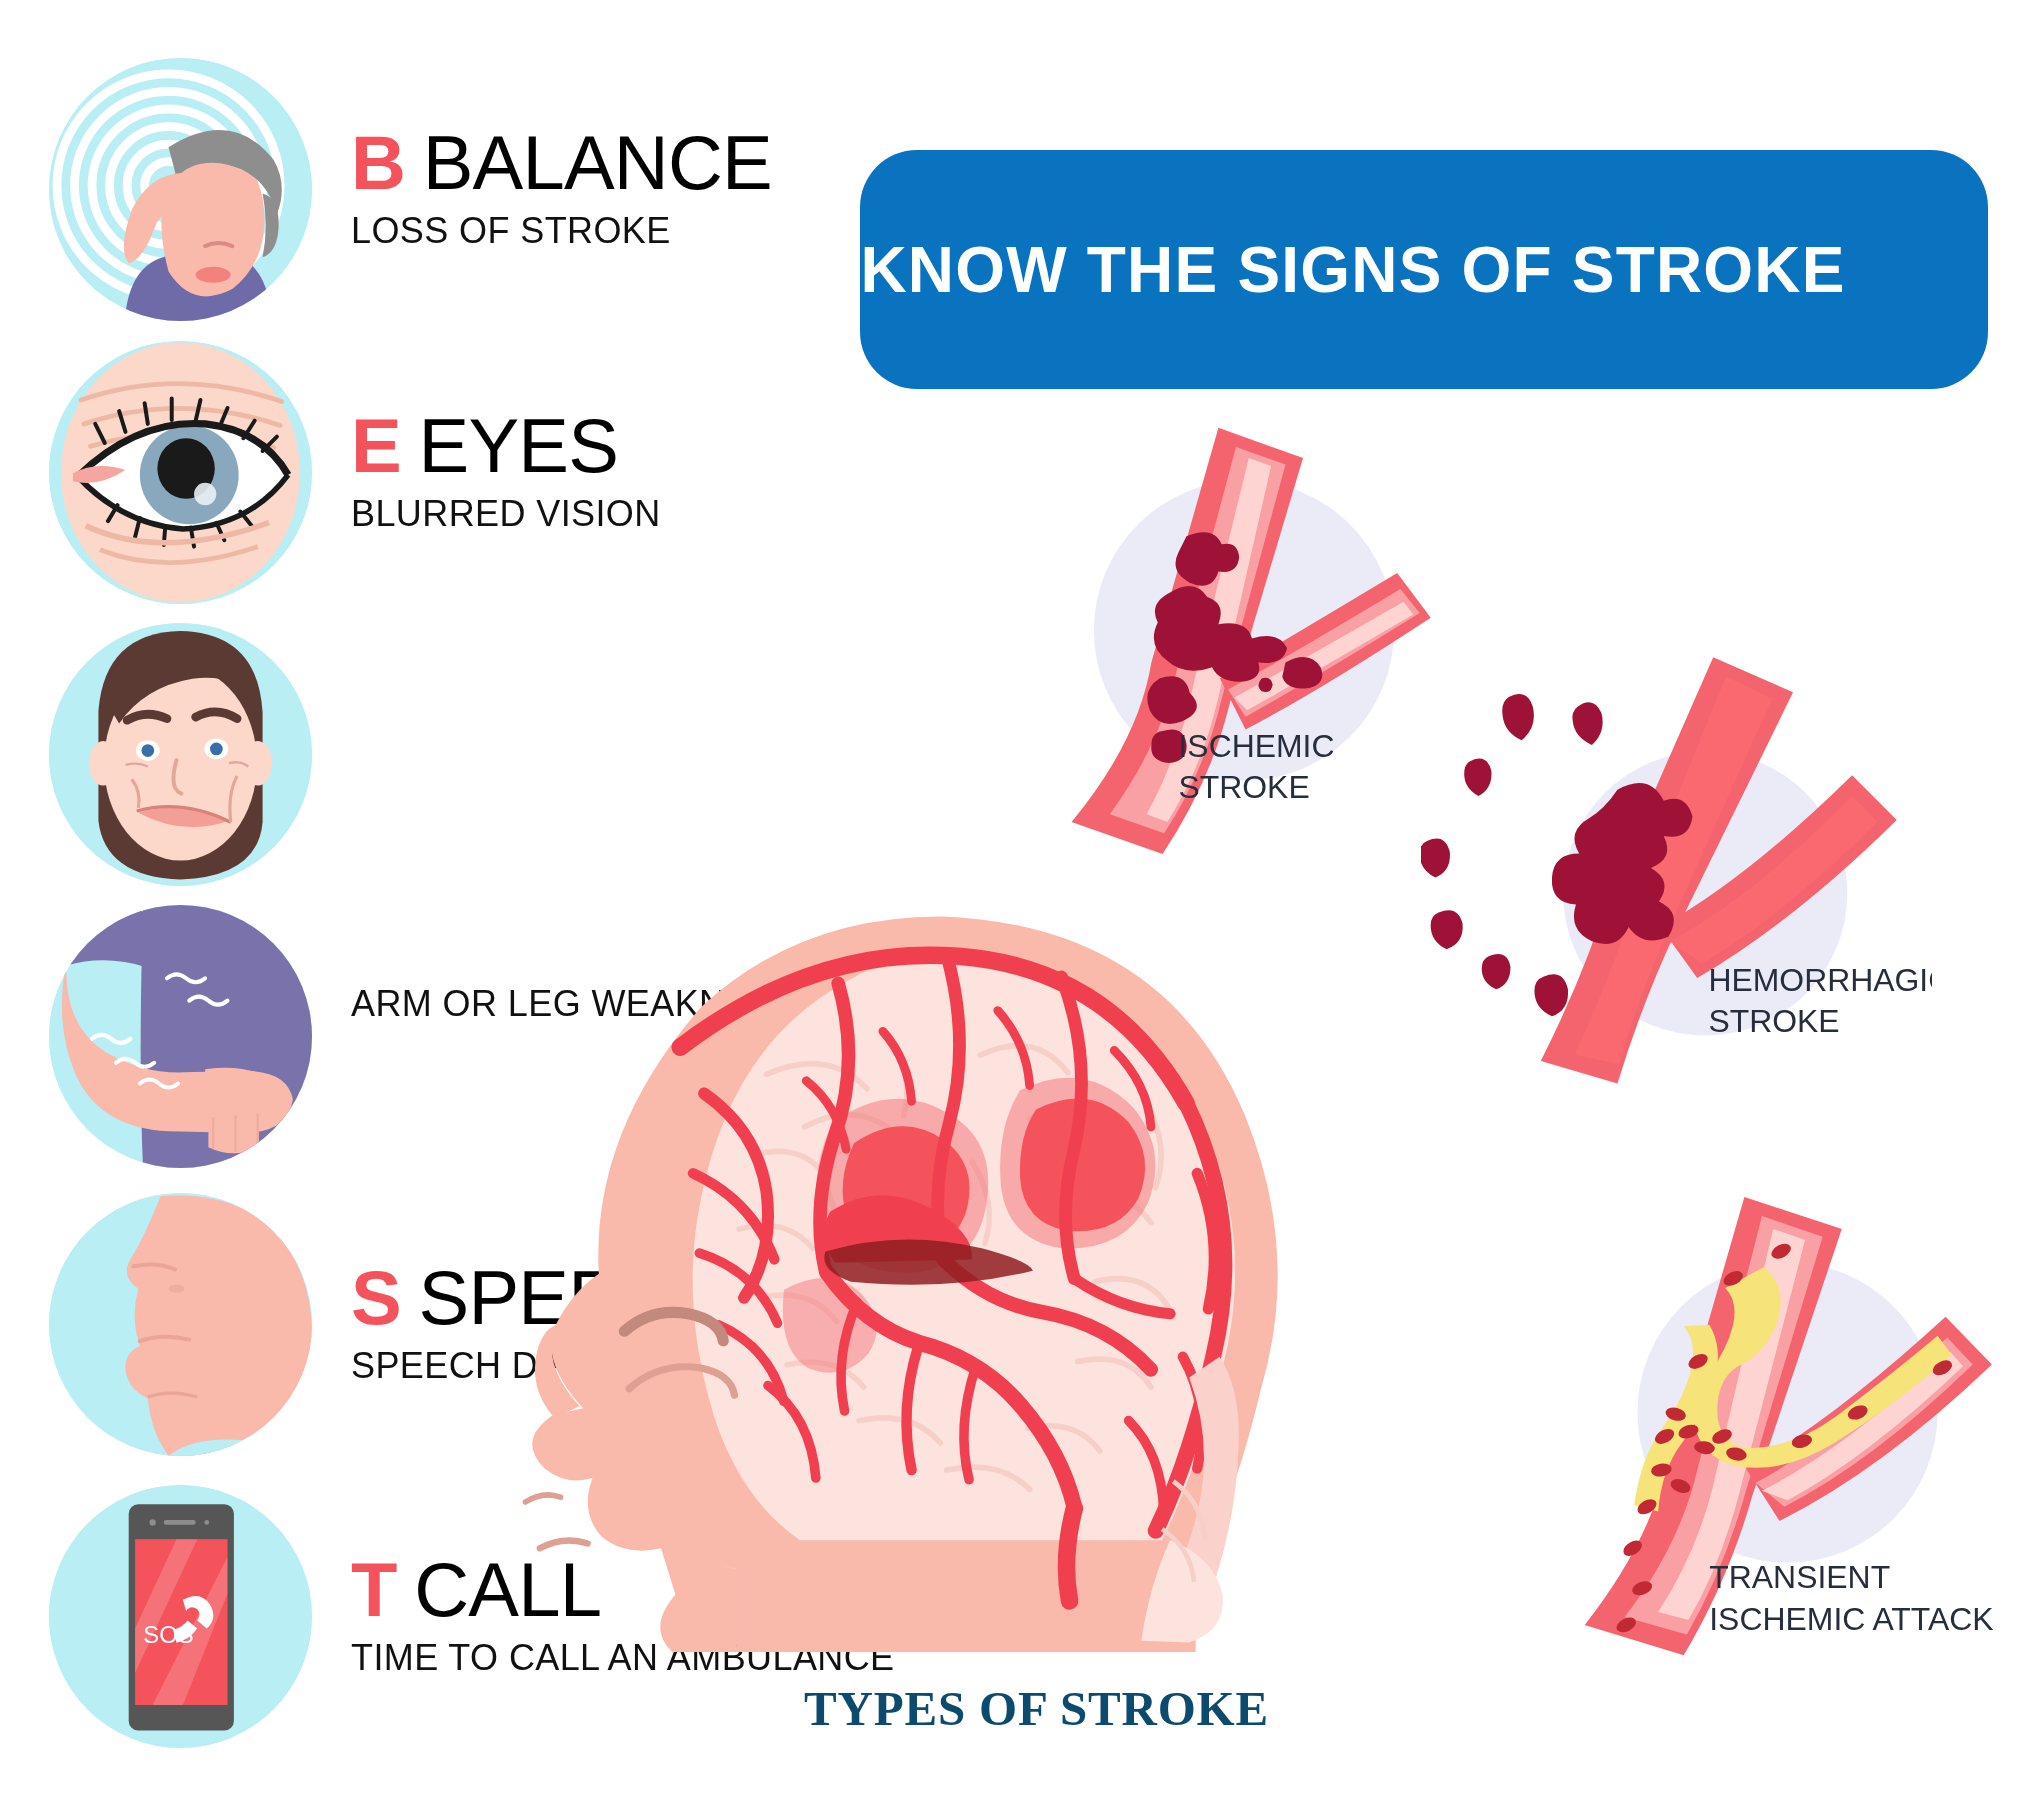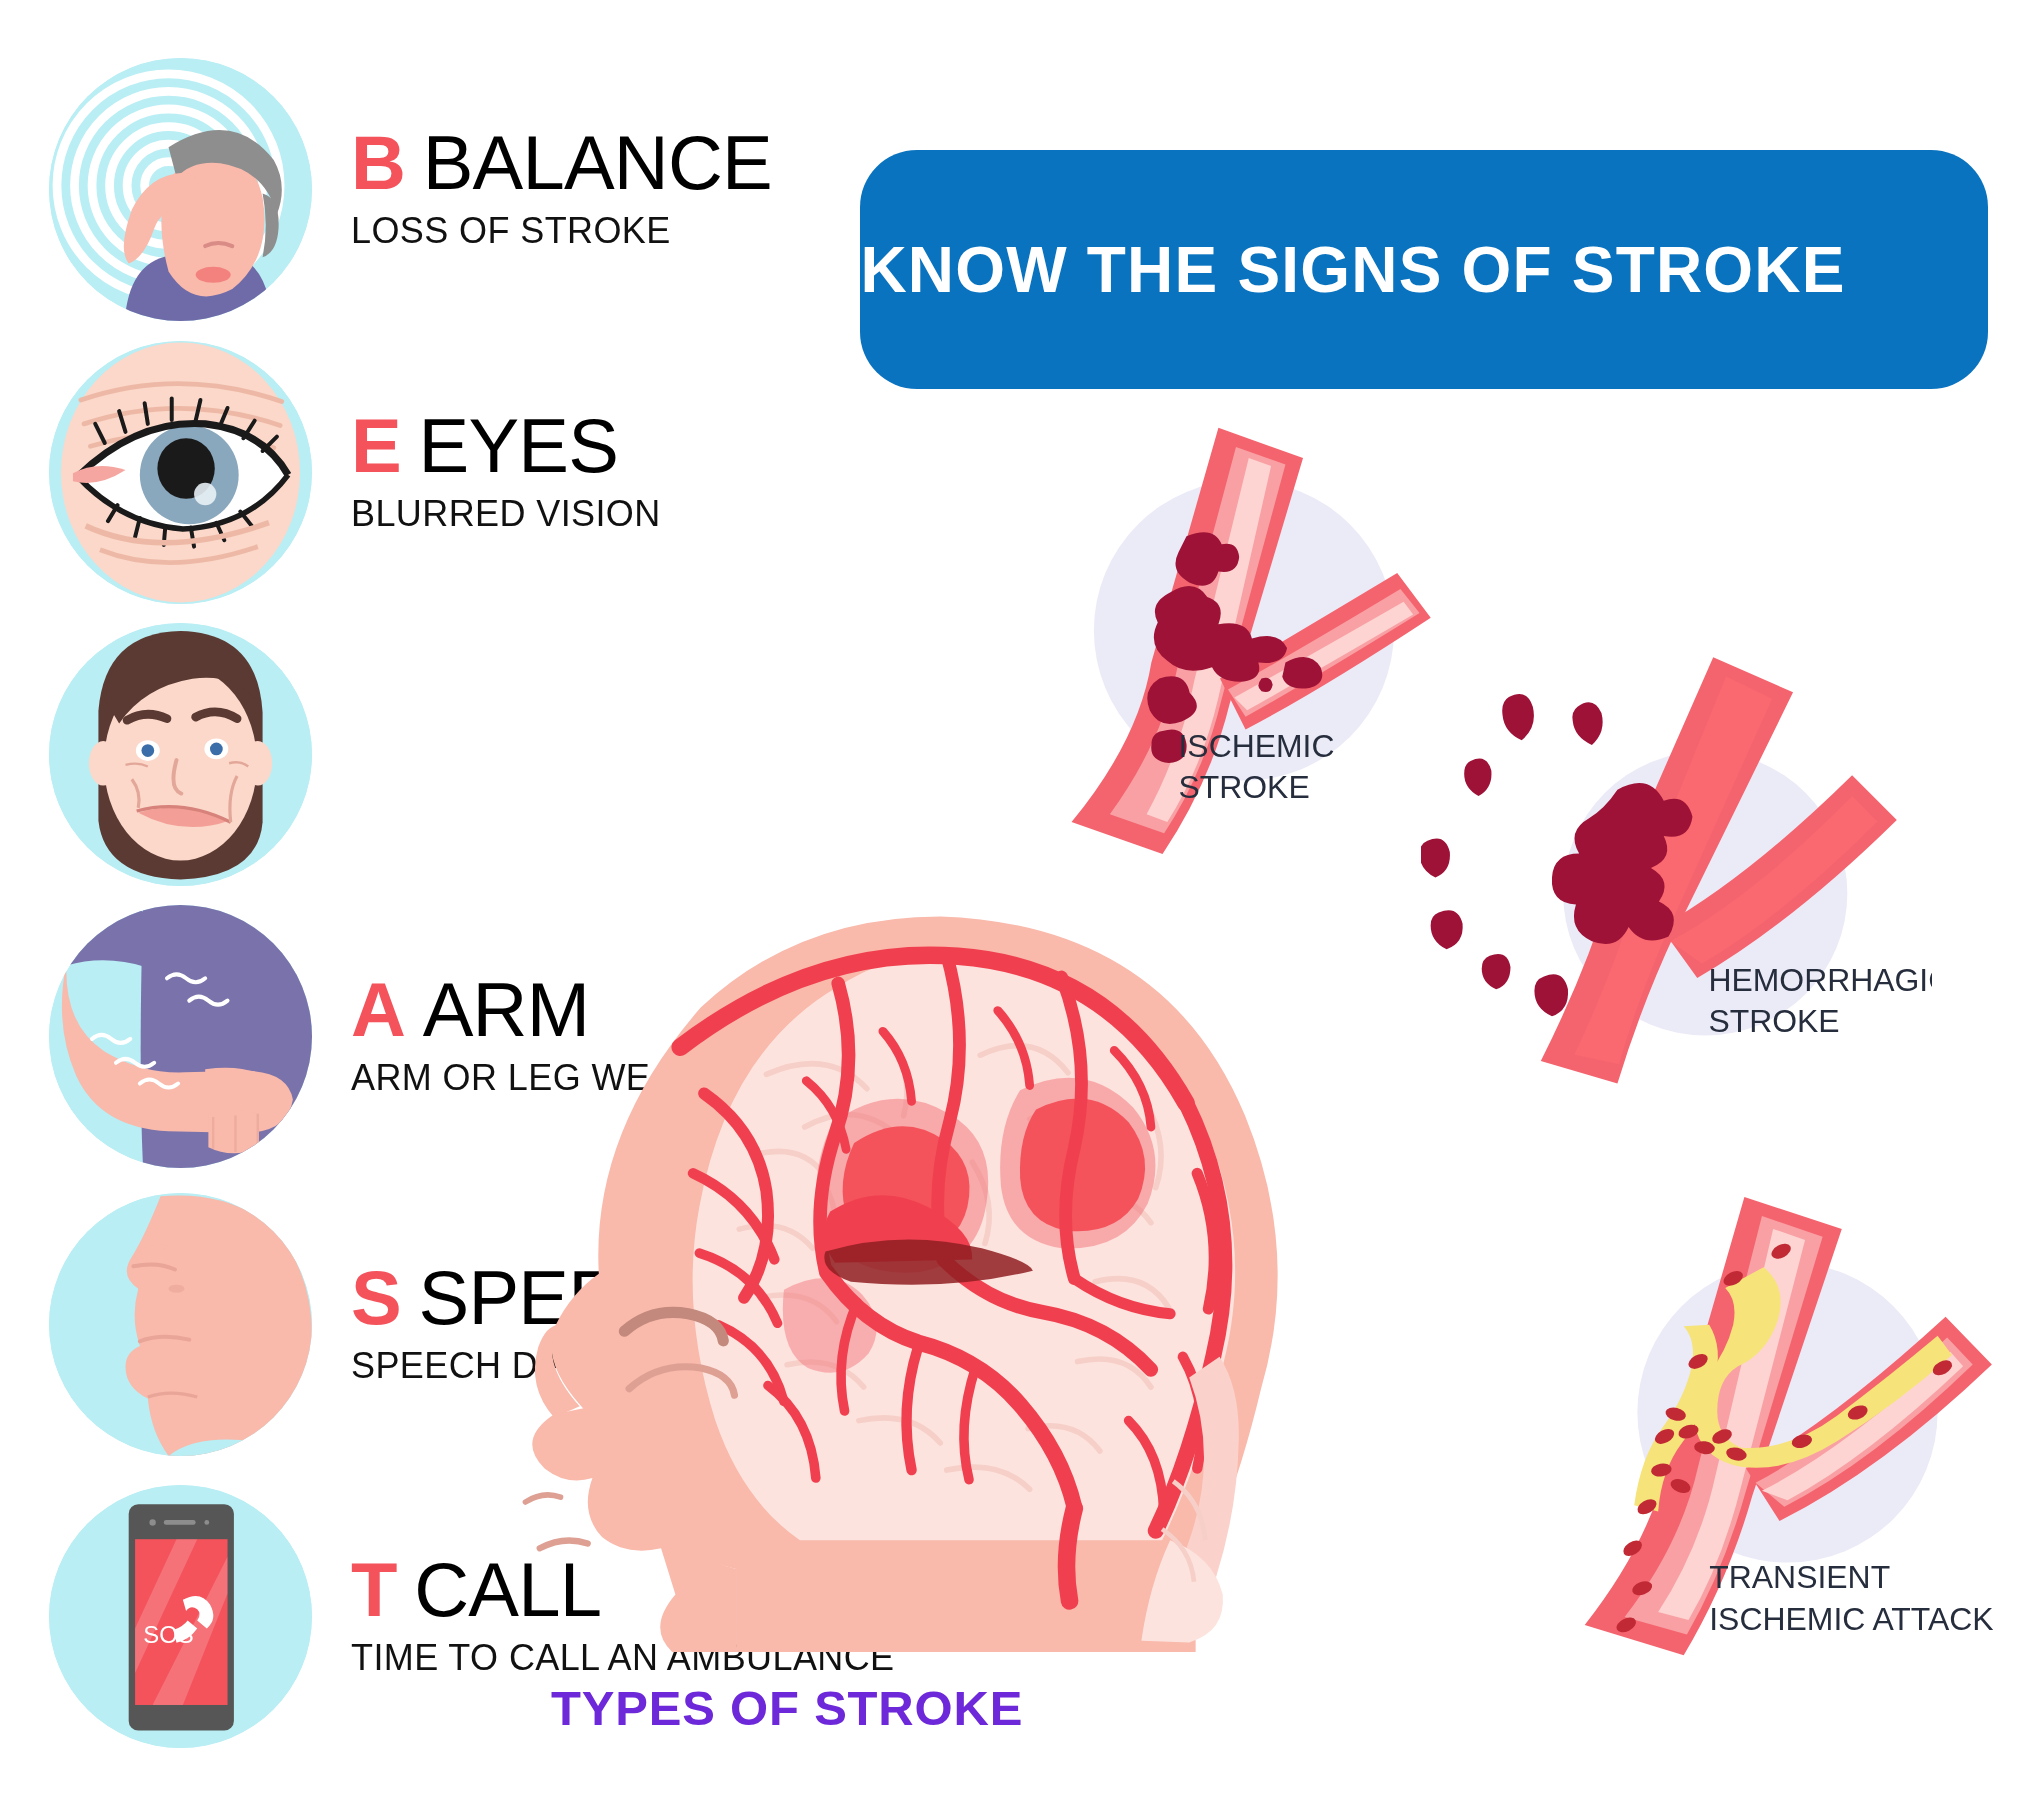--- a/index.html
+++ b/index.html
@@ -37,22 +37,22 @@
   }
   #banner-title{
     color:#ffffff;font-size:64px;font-weight:700;letter-spacing:1.2px;
     white-space:nowrap;
   }
 
   .vessel-card{position:absolute;}
 
   #brain-card{position:absolute;left:-351px;top:910px;width:806px;height:742px;}
   #types-caption{
-    position:absolute;left:-303px;top:1680px;width:718px;text-align:left;
-    font-size:49px;font-weight:700;letter-spacing:0.8px;color:#6d28d9;
+    position:absolute;left:-303px;top:1680px;width:718px;text-align:right;
+    font-size:49px;font-weight:700;letter-spacing:0.8px;color:#0c4a6e;font-family:Liberation Serif, serif;
   }
 </style>
 </head>
 <body>
 
 <div id="signs-list">
 
   <div class="sign-row" style="top:48px">
     <div class="sign-icon-wrap">
       <svg viewBox="0 0 330 330" width="263" height="263">
@@ -166,23 +166,20 @@
         <g stroke="#ffffff" stroke-width="5" fill="none" stroke-linecap="round">
           <path d="M148 92 q12 -10 24 0 q12 10 24 0"></path>
           <path d="M176 120 q12 -10 24 0 q12 10 24 0"></path>
           <path d="M54 168 q12 -10 24 0 q12 10 24 0"></path>
           <path d="M84 198 q12 -10 24 0 q12 10 24 0"></path>
           <path d="M114 224 q12 -10 24 0 q12 10 24 0"></path>
         </g>
       </svg>
     </div>
     <div class="sign-text">
-      <div class="sign-title">
-        <span class="sign-letter">A</span><span>ARM</span>
-      </div>
       <div class="sign-sub">ARM OR LEG WEAKNESS</div>
     </div>
   </div>
 
   <div class="sign-row" style="top:1183px">
     <div class="sign-icon-wrap">
       <svg viewBox="0 0 330 330" width="263" height="263">
         <circle cx="165" cy="165" r="165" fill="#b9eef4"></circle>
         <path d="M140 4 Q236 -4 290 54 Q330 106 330 178 L330 330 L150 330 Q128 300 124 258 Q96 244 96 218 Q96 200 114 192 Q102 156 112 120 Q88 104 104 80 Q120 54 140 4 Z" fill="#f9b9ab"></path>
         <path d="M108 78 Q126 60 150 66 Q130 82 112 92 Z" fill="#f9b9ab"></path>

